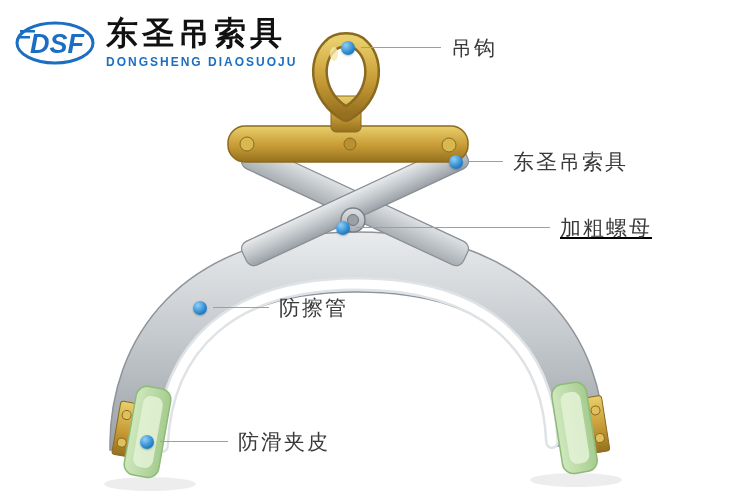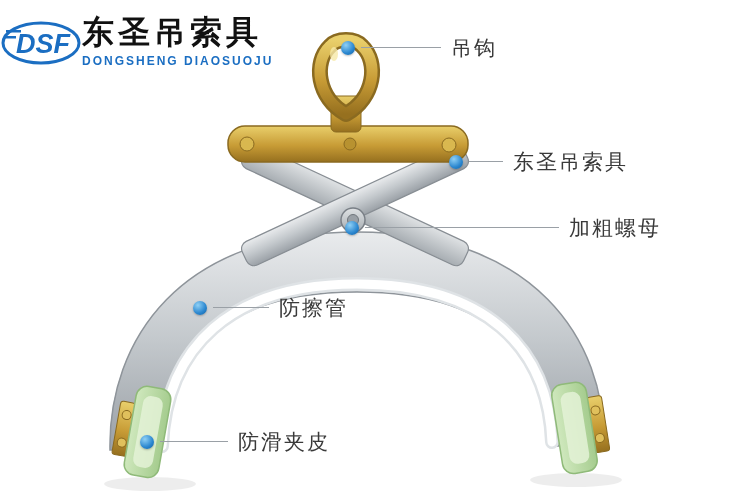--- a/index.html
+++ b/index.html
@@ -5,37 +5,37 @@
   * { margin:0; padding:0; box-sizing:border-box; }
   html,body { width:750px; height:500px; }
   body {
     position:relative; width:750px; height:500px;
     background:#ffffff; overflow:hidden;
     font-family:"Liberation Sans","DejaVu Sans",sans-serif;
   }
   .product-svg { position:absolute; left:0; top:0; width:750px; height:500px; }
 
   
-  .logo { position:absolute; left:0; top:16px; display:flex; align-items:flex-start; }
+  .logo { position:absolute; left:14px; top:16px; display:flex; align-items:flex-end; gap:10px; }
   .logo-text-cn { font-size:32px; font-weight:700; color:#111111; letter-spacing:4px; line-height:1; }
   .logo-text-en { font-size:12px; font-weight:600; color:#1b6ec2; letter-spacing:2px; margin-top:7px; line-height:1; }
 
   
   .callout { position:absolute; display:flex; align-items:center;justify-content:center; }
   .dot {
     width:14px; height:14px; border-radius:50%; flex:none;
     background: radial-gradient(circle at 35% 30%, #8fd0f5, #2a86cf 60%, #135f9e);
     box-shadow: 0 1px 2px rgba(0,0,0,.25);
   }
   .line { height:1px; background:#9aa0a6; flex:none; margin-left:6px; }
   .label { margin-left:10px; font-size:21px; color:#3a3a3a; letter-spacing:2px; white-space:nowrap; line-height:1; }
 
   .callout-0 { left:341px; top:37px;  } .callout-0 .line { width:80px; }
   .callout-1 { left:449px; top:151px; } .callout-1 .line { width:34px; }
-  .callout-2 { left:345px; top:217px; } .callout-2 .line { width:194px; }
+  .callout-2 { left:336px; top:217px;text-decoration:underline; } .callout-2 .line { width:194px; }
   .callout-3 { left:193px; top:297px; } .callout-3 .line { width:56px; }
   .callout-4 { left:140px; top:431px; } .callout-4 .line { width:68px; }
 </style>
 </head>
 <body>
 
 <svg class="product-svg" viewBox="0 0 750 500" aria-hidden="true">
   <defs>
     <linearGradient id="gSilver" x1="0" y1="0" x2="0" y2="1">
       <stop offset="0" stop-color="#e9ebed"></stop>

